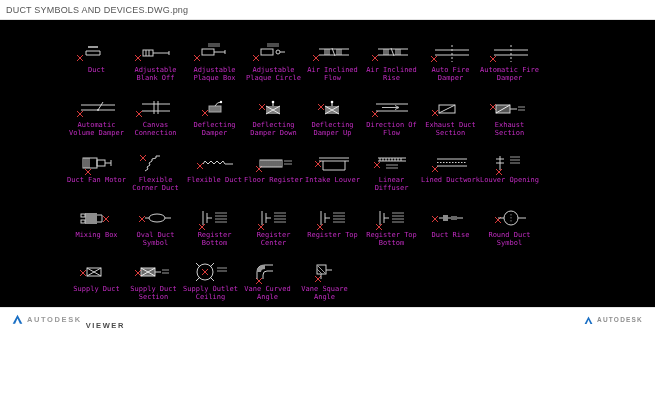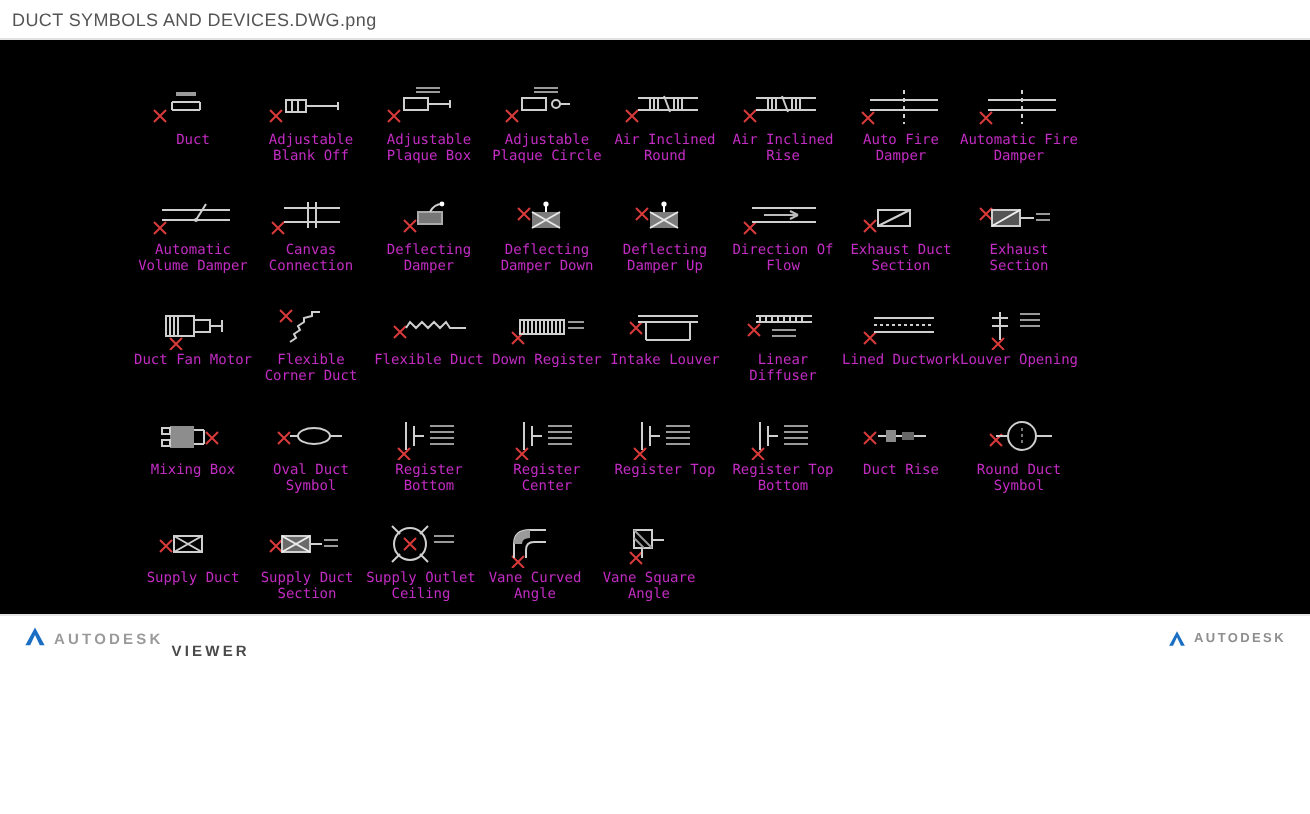--- a/index.html
+++ b/index.html
@@ -82,21 +82,21 @@
           </div>
           <div class="sym-cell">
             <div class="sym-icon">
               <svg width="52" height="23" viewBox="0 0 52 23" fill="none">
                 <path d="M6 13 L12 19 M12 13 L6 19" stroke="#d93a3a" stroke-width="1" fill="none"></path>
                 <path d="M12 7 h30 M12 13 h30" stroke="#cfcfcf" stroke-width="1" fill="none"></path>
                 <path d="M18 7 v6 M20 7 v6 M22 7 v6 M30 7 v6 M32 7 v6 M34 7 v6" stroke="#cfcfcf" stroke-width="1" fill="none"></path>
                 <path d="M25 6 l3 8" stroke="#cfcfcf" stroke-width="1" fill="none"></path>
               </svg>
             </div>
-            <div class="sym-label">Air Inclined Round</div>
+            <div class="sym-label">Air Inclined Flow</div>
           </div>
           <div class="sym-cell">
             <div class="sym-icon">
               <svg width="52" height="23" viewBox="0 0 52 23" fill="none">
                 <path d="M6 13 L12 19 M12 13 L6 19" stroke="#d93a3a" stroke-width="1" fill="none"></path>
                 <path d="M12 7 h30 M12 13 h30" stroke="#cfcfcf" stroke-width="1" fill="none"></path>
                 <path d="M18 7 v6 M20 7 v6 M22 7 v6 M30 7 v6 M32 7 v6 M34 7 v6" stroke="#cfcfcf" stroke-width="1" fill="none"></path>
                 <path d="M25 6 l3 8" stroke="#cfcfcf" stroke-width="1" fill="none"></path>
               </svg>
             </div>
@@ -246,21 +246,21 @@
           </div>
           <div class="sym-cell">
             <div class="sym-icon">
               <svg width="52" height="23" viewBox="0 0 52 23" fill="none">
                 <path d="M8 14 L14 20 M14 14 L8 20" stroke="#d93a3a" stroke-width="1" fill="none"></path>
                 <rect x="12" y="8" width="22" height="7" stroke="#cfcfcf"></rect>
                 <path d="M14 8 v7 M16 8 v7 M18 8 v7 M20 8 v7 M22 8 v7 M24 8 v7 M26 8 v7 M28 8 v7 M30 8 v7 M32 8 v7" stroke="#cfcfcf" stroke-width="1" fill="none"></path>
                 <path d="M36 9 h8 M36 12 h8" stroke="#9a9a9a" stroke-width="1" fill="none"></path>
               </svg>
             </div>
-            <div class="sym-label">Down Register</div>
+            <div class="sym-label">Floor Register</div>
           </div>
           <div class="sym-cell">
             <div class="sym-icon">
               <svg width="52" height="23" viewBox="0 0 52 23" fill="none">
                 <path d="M8 9 L14 15 M14 9 L8 15" stroke="#d93a3a" stroke-width="1" fill="none"></path>
                 <path d="M12 6 h30 M12 9 h30" stroke="#cfcfcf" stroke-width="1" fill="none"></path>
                 <path d="M16 9 v9 M38 9 v9 M16 18 h22" stroke="#cfcfcf" stroke-width="1" fill="none"></path>
               </svg>
             </div>
             <div class="sym-label">Intake Louver</div>

